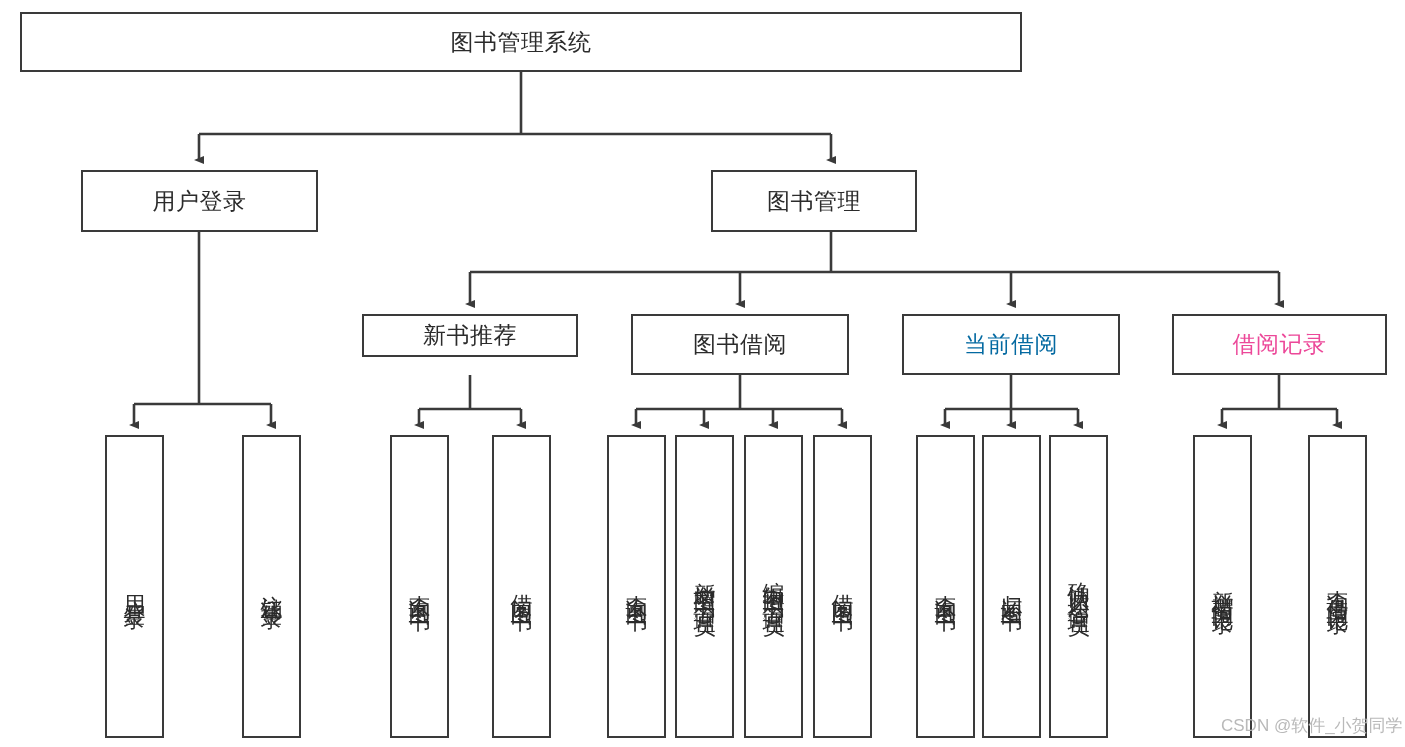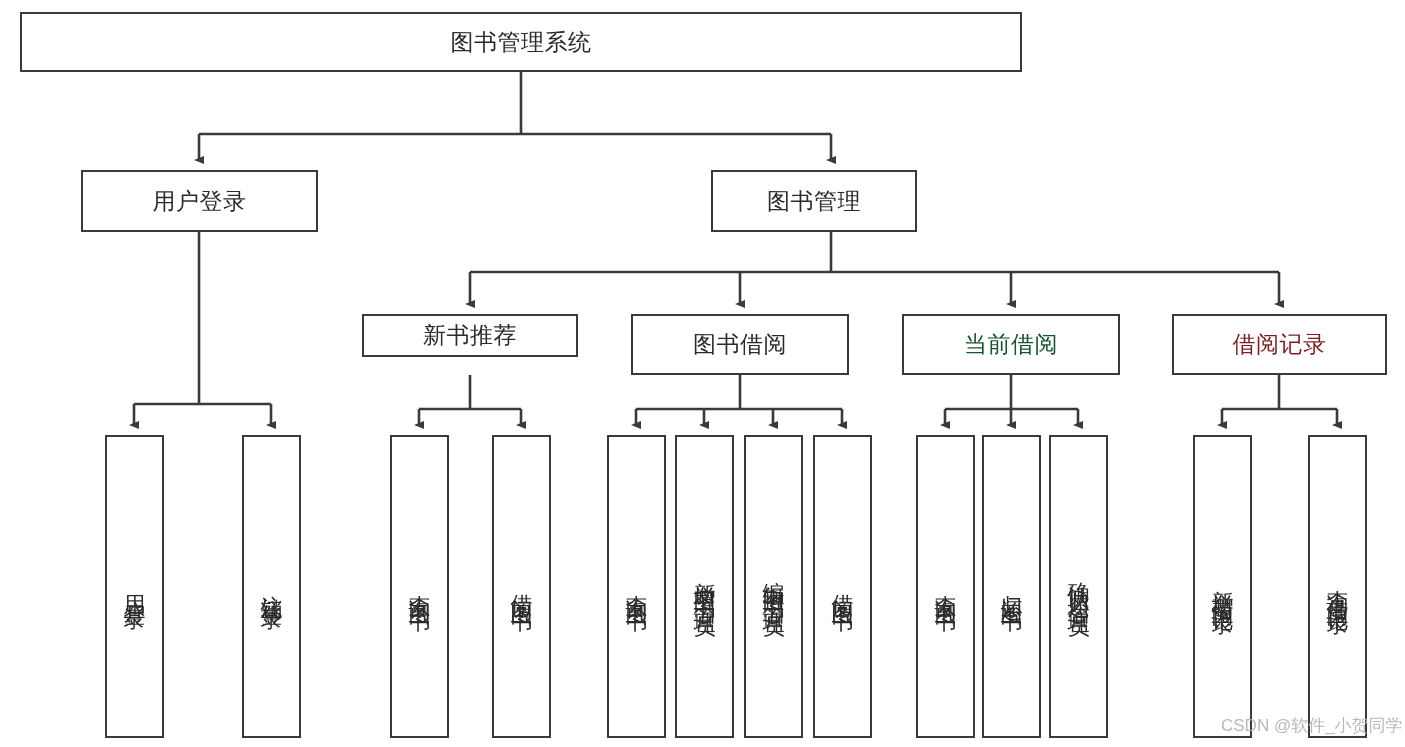--- a/index.html
+++ b/index.html
@@ -145,25 +145,25 @@
 
   <div class="node horiz" style="left: 362px; top: 314px; width: 216px; height: 43px; border-color: rgb(58, 58, 58);">
     <span class="node-label" style="color: rgb(43, 43, 43);">新书推荐</span>
   </div>
 
   <div class="node horiz" style="left: 631px; top: 314px; width: 218px; height: 61px; border-color: rgb(58, 58, 58);">
     <span class="node-label" style="color: rgb(43, 43, 43);">图书借阅</span>
   </div>
 
   <div class="node horiz" style="left: 902px; top: 314px; width: 218px; height: 61px; border-color: rgb(58, 58, 58);">
-    <span class="node-label" style="color: #14532d;">当前借阅</span>
+    <span class="node-label" style="color: #0369a1;">当前借阅</span>
   </div>
 
   <div class="node horiz" style="left: 1172px; top: 314px; width: 215px; height: 61px; border-color: rgb(58, 58, 58);">
-    <span class="node-label" style="color: #7f1d1d;">借阅记录</span>
+    <span class="node-label" style="color: #ec4899;">借阅记录</span>
   </div>
 
   <div class="node leaf" style="left: 105px; top: 435px; width: 59px; height: 303px; border-color: rgb(58, 58, 58);">
     <span class="node-label" style="color: rgb(43, 43, 43);">用户登录</span>
   </div>
   <div class="node leaf" style="left: 242px; top: 435px; width: 59px; height: 303px; border-color: rgb(58, 58, 58);">
     <span class="node-label" style="color: rgb(43, 43, 43);">注销登录</span>
   </div>
 
   <div class="node leaf" style="left: 390px; top: 435px; width: 59px; height: 303px; border-color: rgb(58, 58, 58);">

